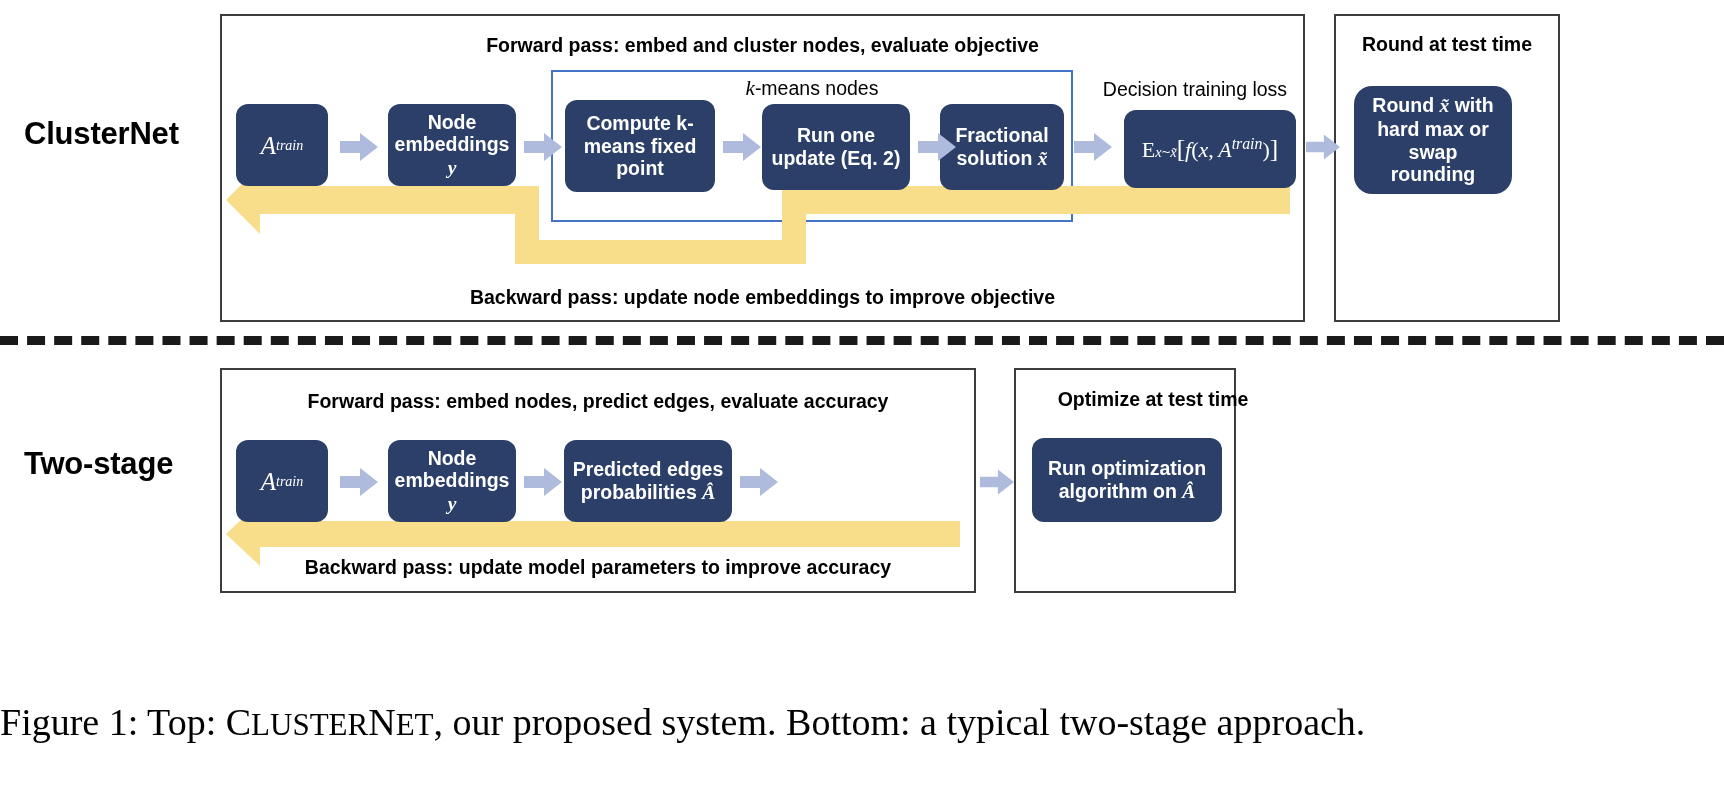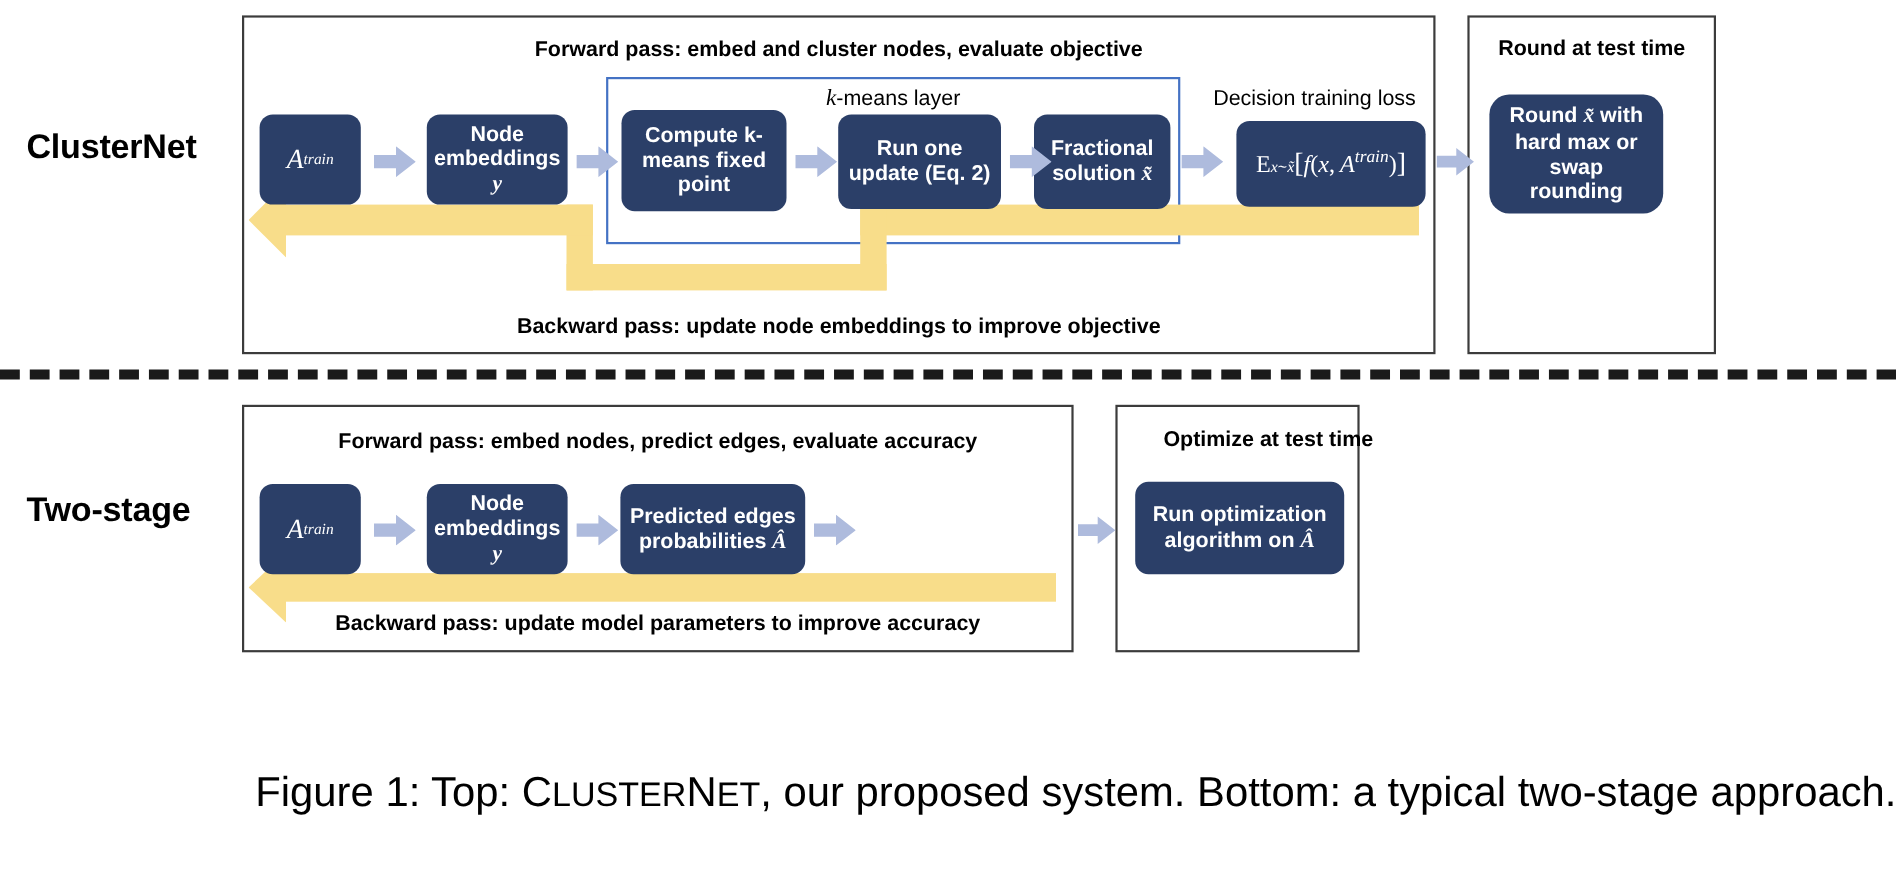--- a/index.html
+++ b/index.html
@@ -24,22 +24,22 @@
   .arw{position:absolute;z-index:7;}
   .arw svg{display:block;}
 
   
   .yel{position:absolute;background:#f8dd8a;z-index:2;}
   .yelhead{position:absolute;z-index:2;}
 
   .dashline{position:absolute;left:0;top:336px;width:1724px;height:0;
             border-top:9px dashed #1a1a1a;z-index:9;}
 
-  .caption{position:absolute;left:0;top:700px;width:1724px;text-align:right;
-           font-family:Liberation Sans, sans-serif;font-size:38px;color:#000;}
+  .caption{position:absolute;left:0;top:700px;width:1724px;text-align:left;
+           font-family:Liberation Serif, serif;font-size:38px;color:#000;}
   .sc{font-size:31px;}
 
   .mi{font-family:"Liberation Serif",serif;font-style:italic;}
   .sup{font-size:0.72em;vertical-align:super;font-family:"Liberation Serif",serif;font-style:italic;}
   .mroman{font-family:"Liberation Serif",serif;font-style:normal;}
 </style>
 </head>
 <body>
 
 <div class="fig">
@@ -47,21 +47,21 @@
   <div class="rowlabel" style="left:24px;top:116px;width:190px;text-align:left;">ClusterNet</div>
 
   <div class="panel" style="left:220px;top:14px;width:1085px;height:308px;"></div>
 
   <div class="hdr" style="left:220px;top:34px;width:1085px;">Forward pass: embed and cluster nodes, evaluate objective</div>
 
   <div class="hdr" style="left:220px;top:286px;width:1085px;">Backward pass: update node embeddings to improve objective</div>
 
   <div class="kmbox" style="left:551px;top:70px;width:522px;height:152px;"></div>
   <div class="sublabel" style="left:551px;top:76px;width:522px;">
-    <span class="mi" style="font-size:21px;">k</span><span>-means layer</span>
+    <span class="mi" style="font-size:21px;">k</span><span>-means nodes</span>
   </div>
 
   <div class="sublabel" style="left:1100px;top:78px;width:190px;">Decision training loss</div>
 
   <div class="yel" style="left:782px;top:186px;width:508px;height:28px;"></div>
 
   <div class="yel" style="left:782px;top:186px;width:24px;height:78px;"></div>
 
   <div class="yel" style="left:515px;top:240px;width:291px;height:24px;"></div>
 

